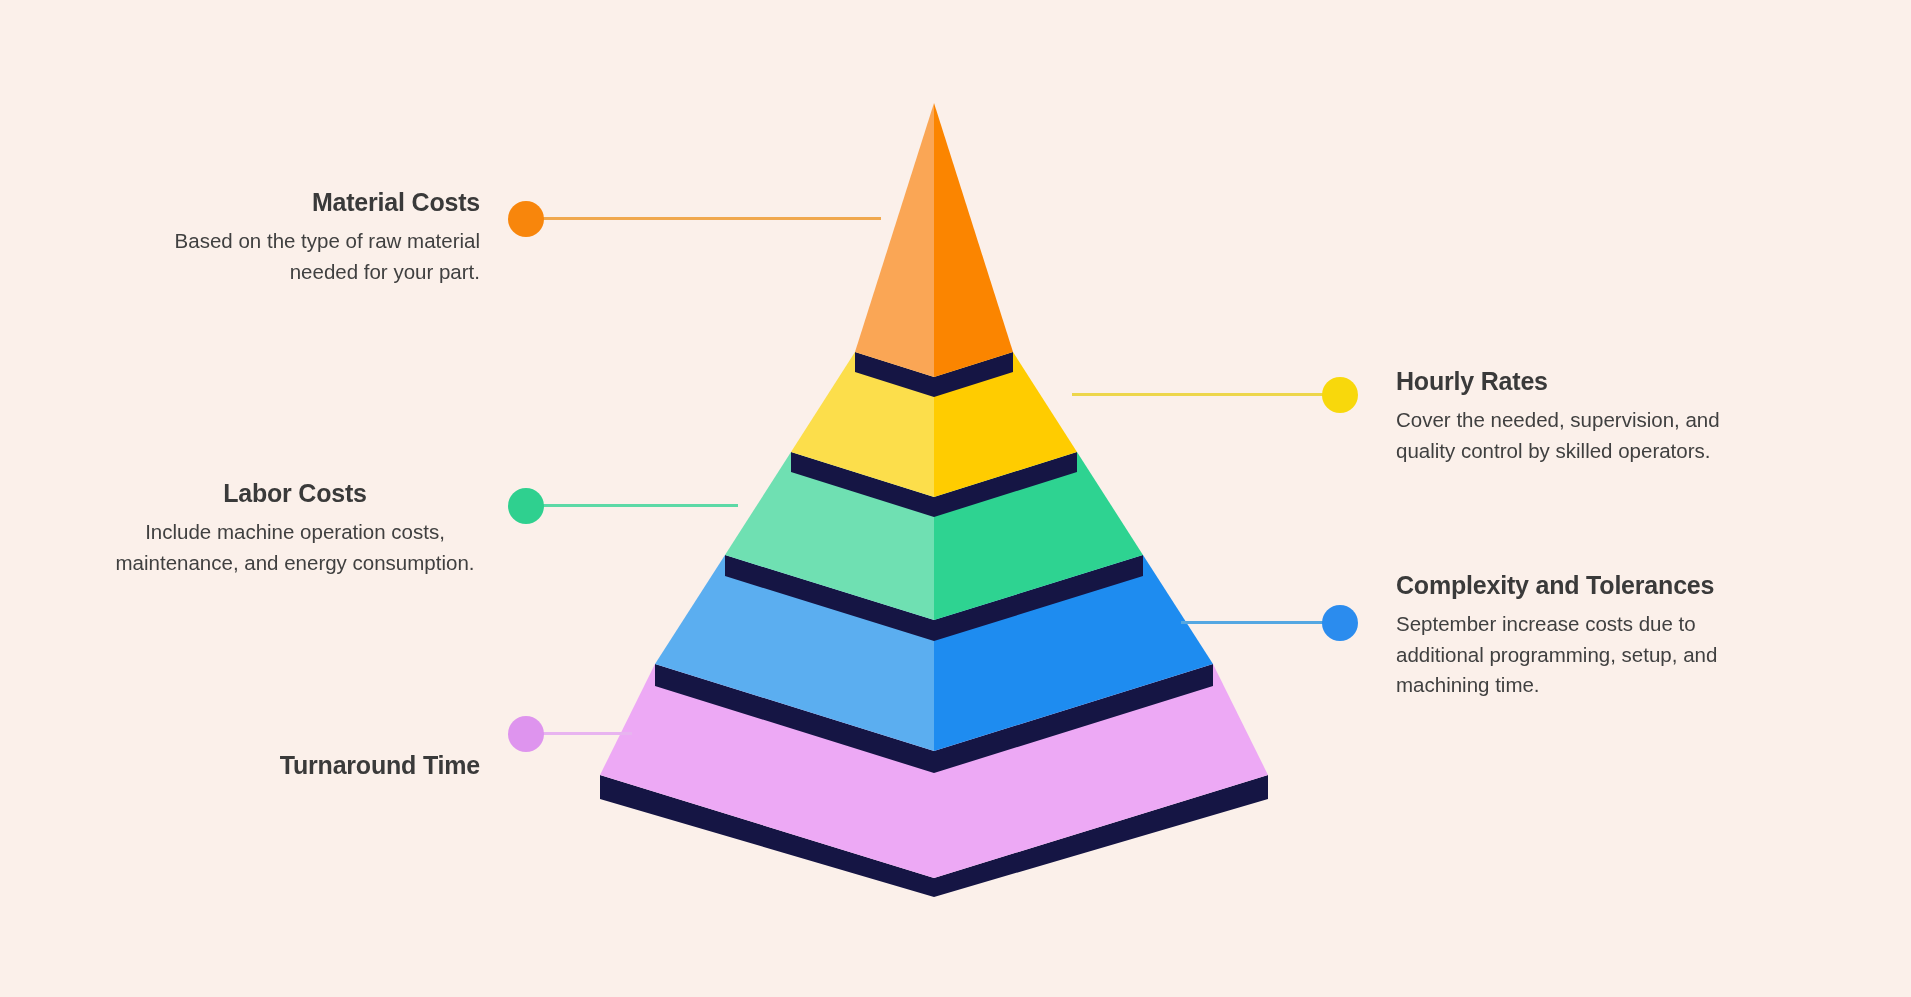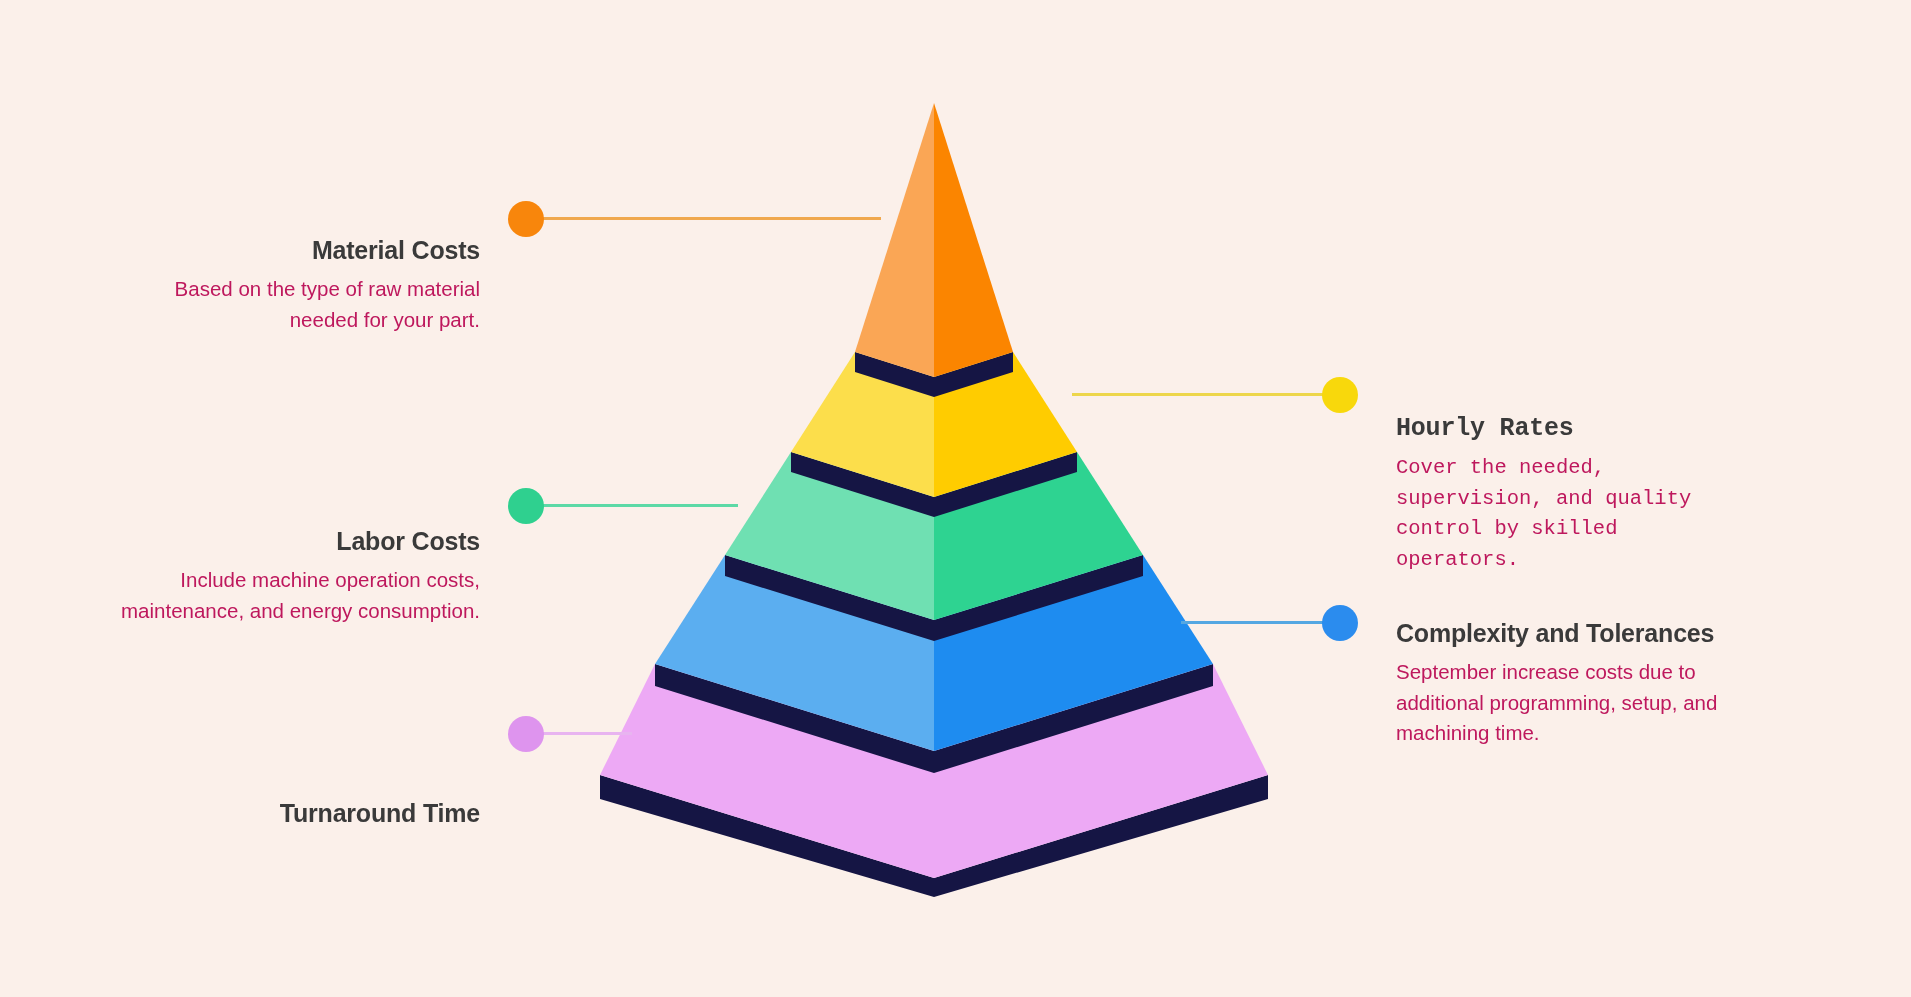--- a/index.html
+++ b/index.html
@@ -26,35 +26,34 @@
     position: absolute;
     left: 0;
     top: 0;
     width: 1911px;
     height: 997px;
   }
 
   
   .callout {
     position: absolute;
-    margin-top: 48px;
   }
   .callout .title {
     font-size: 25px;
     font-weight: bold;
     color: #3A3A3A;
     letter-spacing: -0.2px;
     line-height: 1.2;
     margin: 0 0 9px 0;
     white-space: nowrap;
   }
   .callout .desc {
     font-size: 20.5px;
     font-weight: normal;
-    color: #be185d;
+    color: #404040;
     line-height: 1.49;
     margin: 0;
   }
 
   .callout.left {
     text-align: right;
   }
   .callout.right {
     text-align: left;
   }
@@ -124,30 +123,30 @@
   <div class="dot" style="left:508px; top:488px; background:#2FD08F;"></div>
   <div class="dot" style="left:508px; top:716px; background:#DE94EE;"></div>
   <div class="dot" style="left:1322px; top:377px; background:#F8D80C;"></div>
   <div class="dot" style="left:1322px; top:605px; background:#2B8CEE;"></div>
 
   <div class="callout left" style="left:110px; top:187px; width:370px;">
     <p class="title">Material Costs</p>
     <p class="desc">Based on the type of raw material needed for your part.</p>
   </div>
 
-  <div class="callout left" style="left:110px; top:478px; width:370px;">
+  <div class="callout left" style="left:110px; top:478px; width:370px;text-align:center;">
     <p class="title">Labor Costs</p>
     <p class="desc">Include machine operation costs, maintenance, and energy consumption.</p>
   </div>
 
   <div class="callout left" style="left:110px; top:750px; width:370px;">
     <p class="title">Turnaround Time</p>
   </div>
 
-  <div class="callout right" style="left:1396px; top:366px; width:340px;font-family:Liberation Mono, monospace;">
+  <div class="callout right" style="left:1396px; top:366px; width:340px;">
     <p class="title">Hourly Rates</p>
     <p class="desc">Cover the needed, supervision, and quality control by skilled operators.</p>
   </div>
 
   <div class="callout right" style="left:1396px; top:570px; width:340px;">
     <p class="title">Complexity and Tolerances</p>
     <p class="desc">September increase costs due to additional programming, setup, and machining time.</p>
   </div>
 
 </div>

